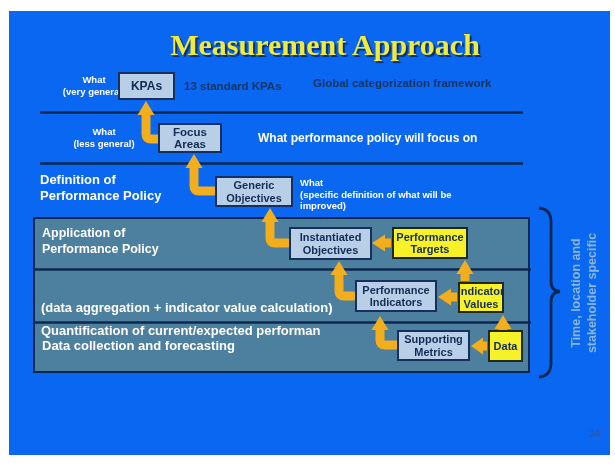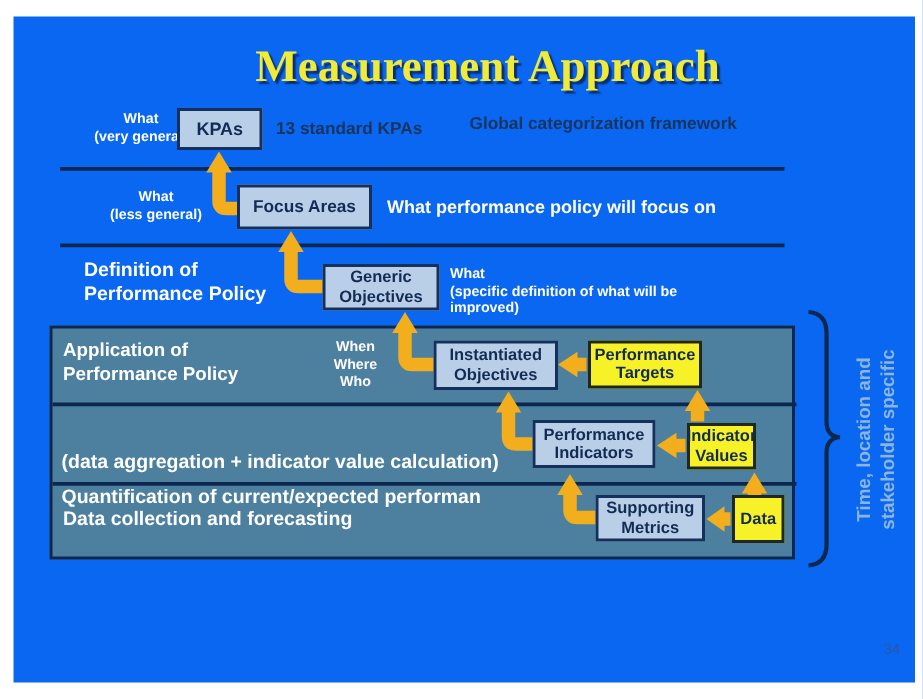--- a/index.html
+++ b/index.html
@@ -92,36 +92,33 @@
   </svg>
 
   <div class="txt sm" style="left:52px;top:74px;width:84px;">What
 (very general)</div>
   <div class="bx blue" style="left:118px;top:72px;width:57px;height:28px;font-size:12px;">KPAs</div>
   <div class="txt navy" style="left:184px;top:80px;font-size:11.5px;">13 standard KPAs</div>
   <div class="txt navy" style="left:313px;top:77px;font-size:11.5px;">Global categorization framework</div>
 
   <div class="txt sm" style="left:60px;top:126px;width:88px;">What
 (less general)</div>
-  <div class="bx blue" style="left:158px;top:123px;width:90px;height:30px;font-size:11.5px;">Focus Areas</div>
+  <div class="bx blue" style="left:158px;top:123px;width:64px;height:30px;font-size:11.5px;">Focus Areas</div>
   <div class="txt ann" style="left:258px;top:131px;">What performance policy will focus on</div>
 
-  <div class="txt sec" style="left:40px;top:172px;font-size:13px;margin-left:16px;">Definition of
+  <div class="txt sec" style="left:40px;top:172px;font-size:13px;">Definition of
 Performance Policy</div>
   <div class="bx blue" style="left:215px;top:176px;width:78px;height:31px;">Generic
 Objectives</div>
   <div class="txt sm" style="left:300px;top:177px;text-align:left;">What
 (specific definition of what will be
 improved)</div>
 
   <div class="txt sec" style="left:42px;top:226px;">Application of
 Performance Policy</div>
-  <div class="txt sm" style="left:215px;top:226px;width:44px;">When
-Where
-Who</div>
   <div class="bx blue" style="left:289px;top:227px;width:83px;height:33px;">Instantiated
 Objectives</div>
   <div class="bx yellow" style="left:392px;top:227px;width:76px;height:32px;">Performance
 Targets</div>
 
   <div class="txt" style="left:41px;top:283px;font-size:13px;margin-top:40px;">Quantification of current/expected performan</div>
   <div class="txt" style="left:41px;top:300px;font-size:13px;">(data aggregation + indicator value calculation)</div>
   <div class="bx blue" style="left:355px;top:280px;width:82px;height:32px;">Performance
 Indicators</div>
   <div class="bx yellow" style="left:458px;top:282px;width:46px;height:31px;">Indicator

